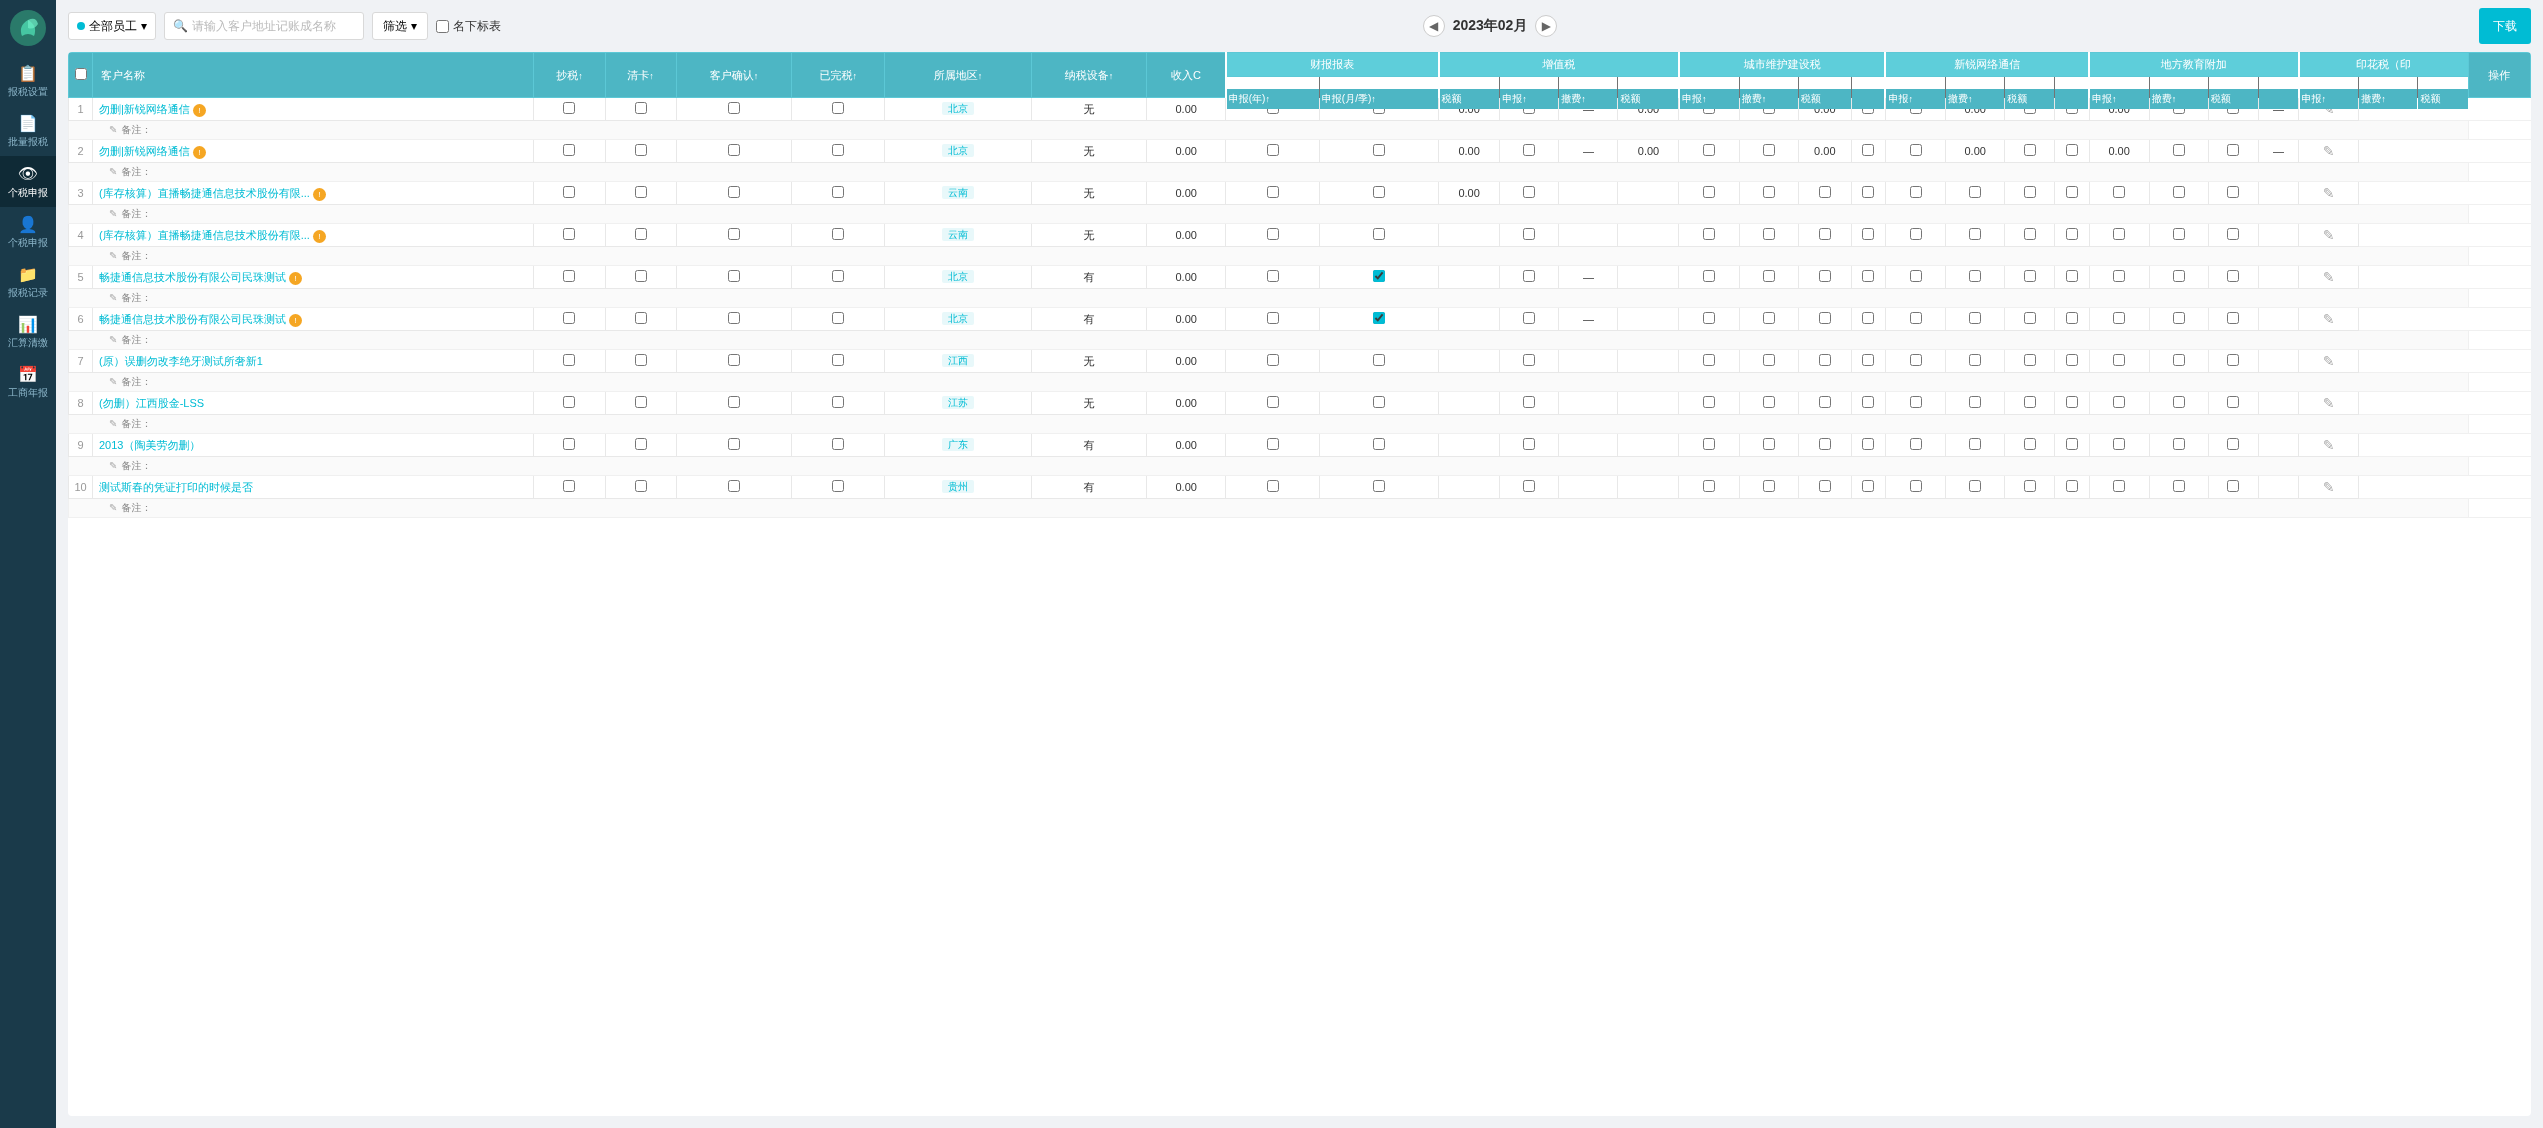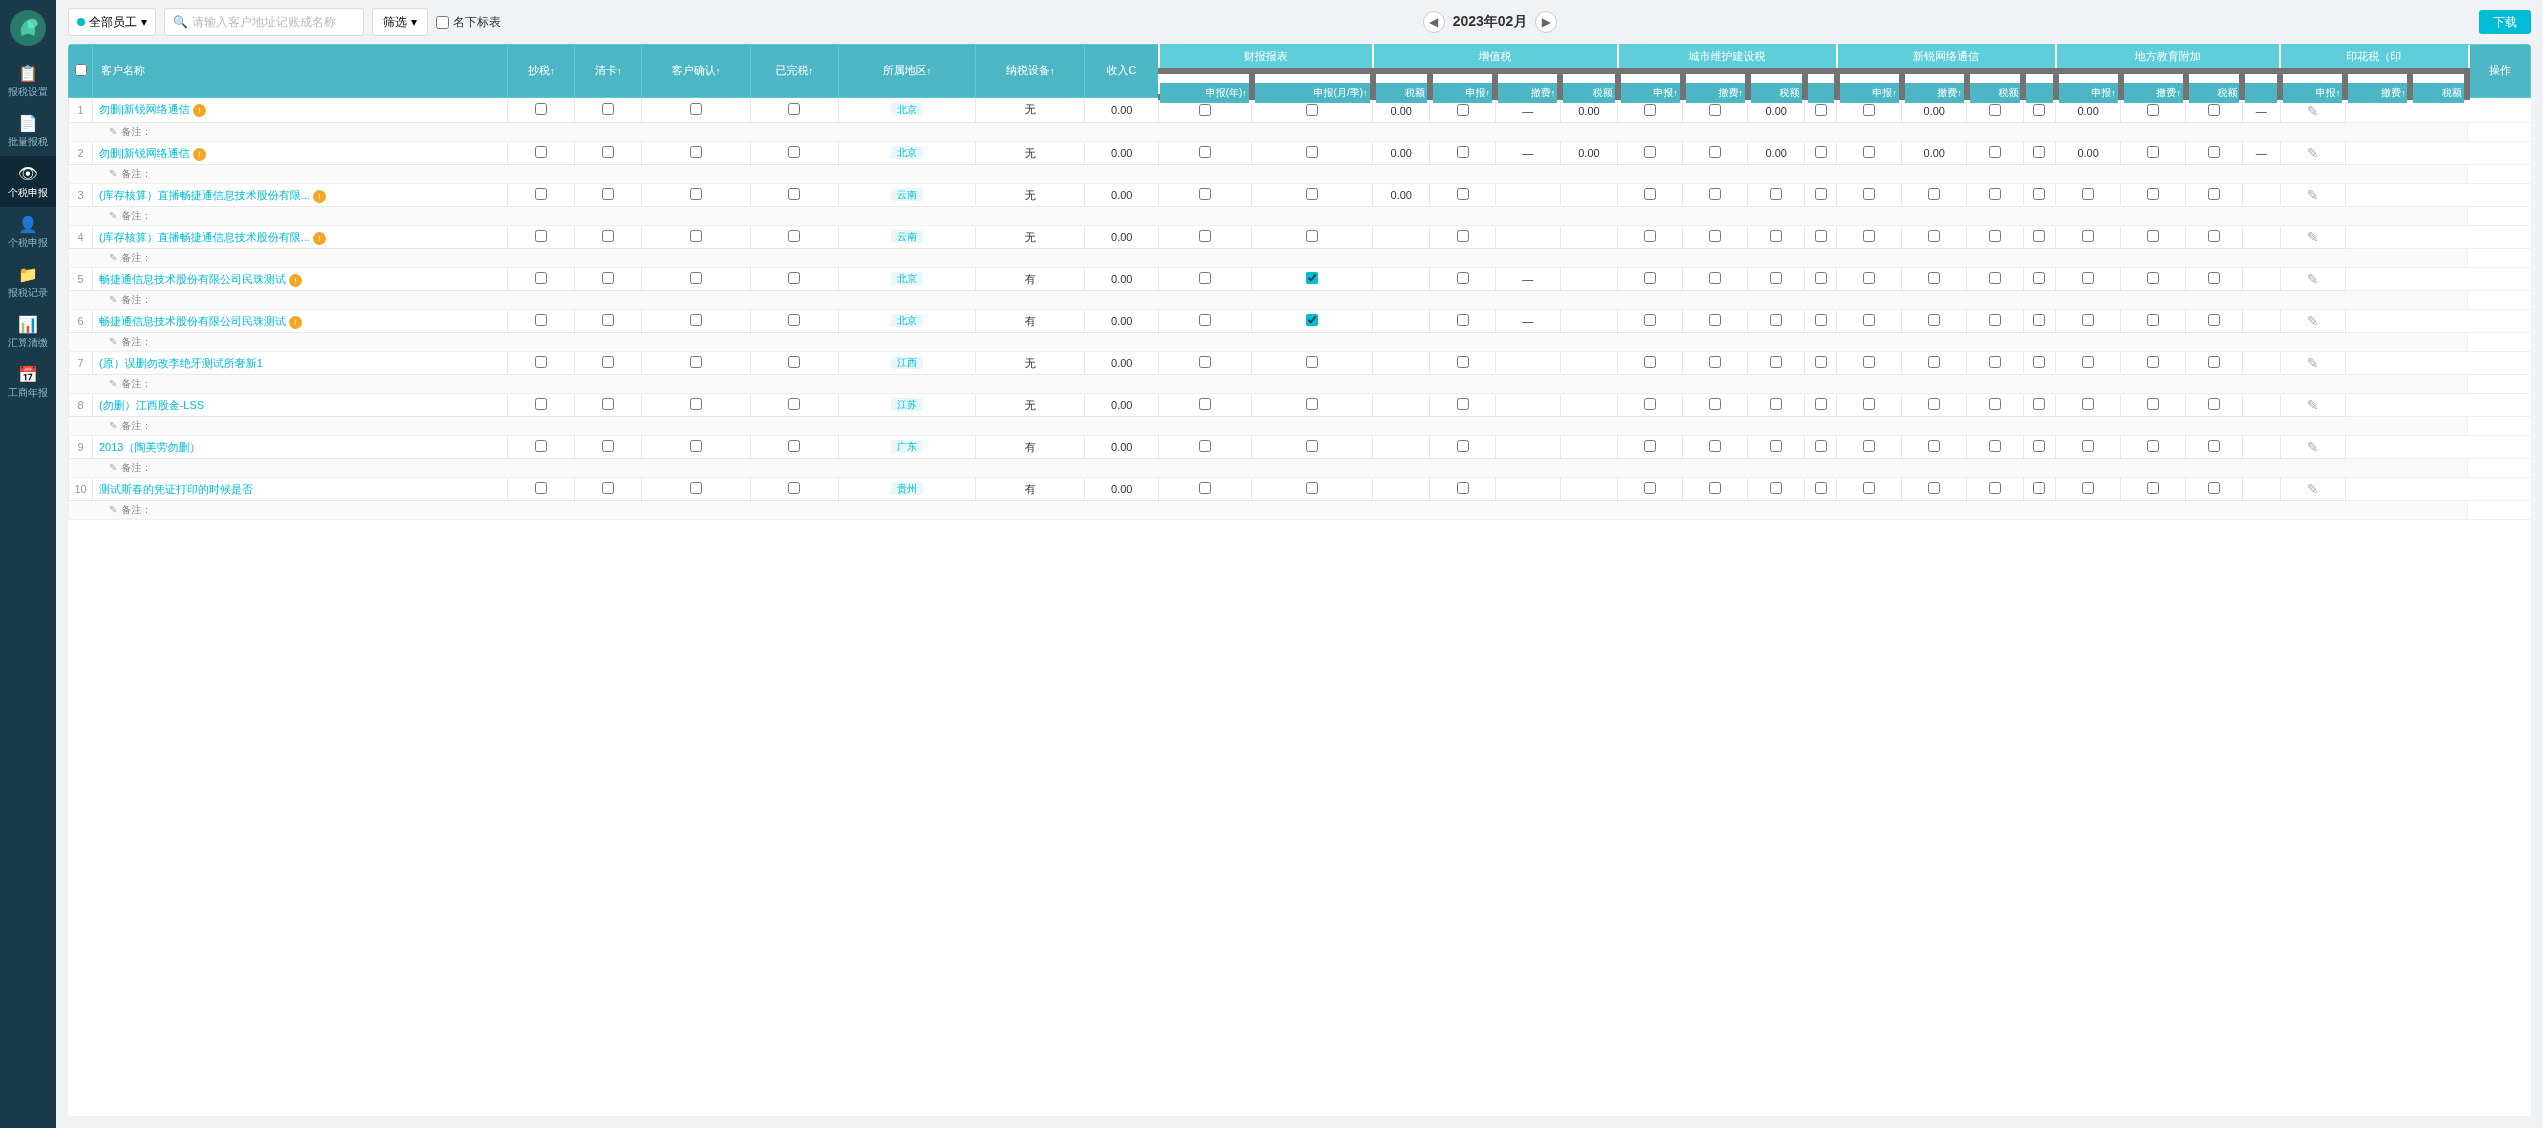--- a/index.html
+++ b/index.html
@@ -32,29 +32,29 @@
     .toolbar-left { display: flex; align-items: center; gap: 8px; }
     .select-box { border: 1px solid #d9d9d9; background: #fff; border-radius: 3px; padding: 3px 8px; font-size: 12px; display: flex; align-items: center; gap: 4px; cursor: pointer; height: 28px; }
     .select-box .dot { width: 8px; height: 8px; background: #00bcd4; border-radius: 50%; display: inline-block; }
     .search-input { border: 1px solid #d9d9d9; background: #fff; border-radius: 3px; padding: 3px 8px; font-size: 12px; height: 28px; width: 200px; display: flex; align-items: center; color: #999; }
     .filter-btn { border: 1px solid #d9d9d9; background: #fff; border-radius: 3px; padding: 3px 10px; font-size: 12px; height: 28px; cursor: pointer; display: flex; align-items: center; gap: 4px; }
     .checkbox-label { display: flex; align-items: center; gap: 4px; font-size: 12px; color: #333; cursor: pointer; }
     .toolbar-center { display: flex; align-items: center; gap: 8px; margin-left: auto; }
     .nav-arrow { width: 22px; height: 22px; border: 1px solid #ccc; border-radius: 50%; display: flex; align-items: center; justify-content: center; cursor: pointer; background: #fff; color: #666; font-size: 12px; }
     .date-label { font-size: 14px; color: #333; font-weight: bold; }
     .toolbar-right { margin-left: 8px; }
-    .download-btn { background: #00bcd4; color: #fff; border: none; border-radius: 3px; padding: 4px 14px; font-size: 12px; cursor: pointer; height: 24px; }
+    .download-btn { background: #00bcd4; color: #fff; border: none; border-radius: 3px; padding: 4px 14px; font-size: 12px; cursor: pointer; height: 36px; }
 
     
     .table-wrapper { flex: 1; overflow: auto; margin: 0 12px 12px 12px; background: #fff; border-radius: 4px; }
     table { width: 100%; border-collapse: collapse; font-size: 11px; }
     
     
     thead tr.header-row-1 th { background: #4db6c4; color: #fff; text-align: center; padding: 4px 4px; border: 1px solid #5cc8d6; white-space: nowrap; position: sticky; top: 0; z-index: 10; font-weight: normal; font-size: 11px; }
-    thead tr.header-row-2 th { background: #4db6c4; color: #fff; text-align: right; padding: 3px 2px; border: 6px solid #737373; white-space: nowrap; position: sticky; top: 36px; z-index: 9; font-weight: normal; font-size: 10px; }
+    thead tr.header-row-2 th { background: #4db6c4; color: #fff; text-align: left; padding: 3px 2px; border: 1px solid #737373; white-space: nowrap; position: sticky; top: 36px; z-index: 9; font-weight: normal; font-size: 10px; }
     thead tr.header-row-1 th.col-group { background: #5eceda; }
 
     
     tbody tr { border-bottom: 1px solid #f0f0f0; }
     tbody tr.data-row td { padding: 3px 4px; text-align: center; border: 1px solid #e8e8e8; color: #333; font-size: 11px; vertical-align: middle; }
     tbody tr.note-row td { padding: 2px 8px; background: #fafafa; border: 1px solid #f0f0f0; color: #666; font-size: 10px; }
 
     .row-num { color: #666; width: 24px; }
     .customer-name { text-align: left !important; max-width: 220px; overflow: hidden; text-overflow: ellipsis; white-space: nowrap; }
 

